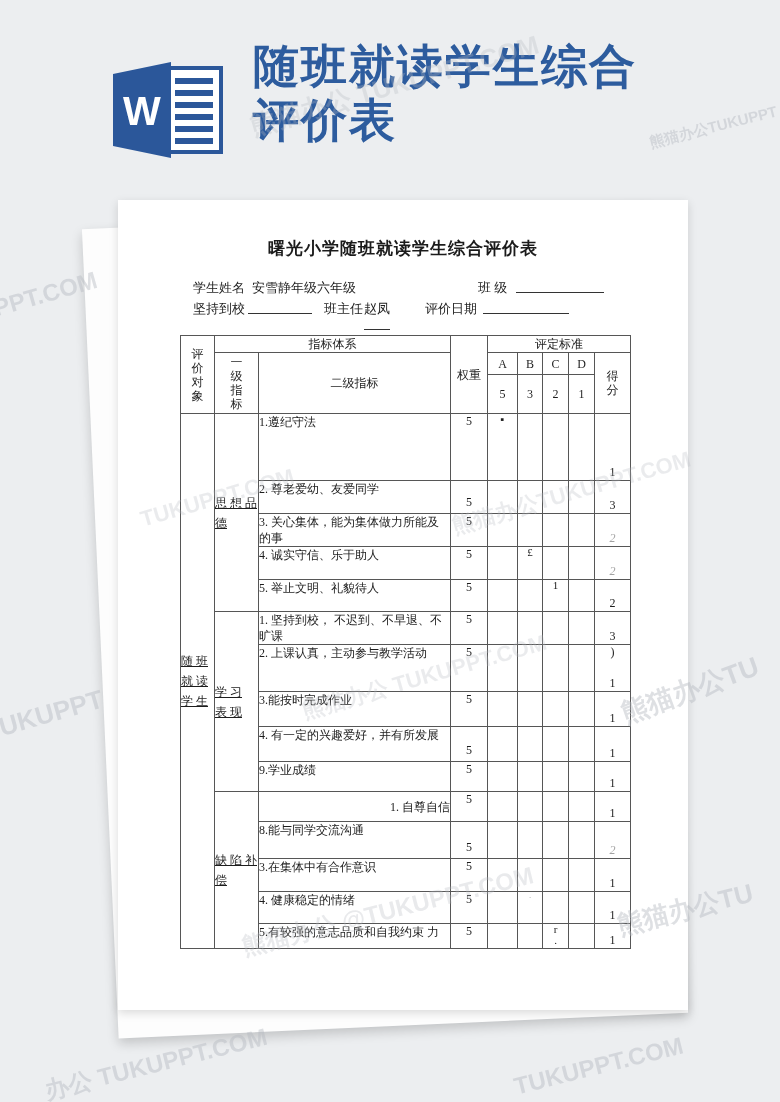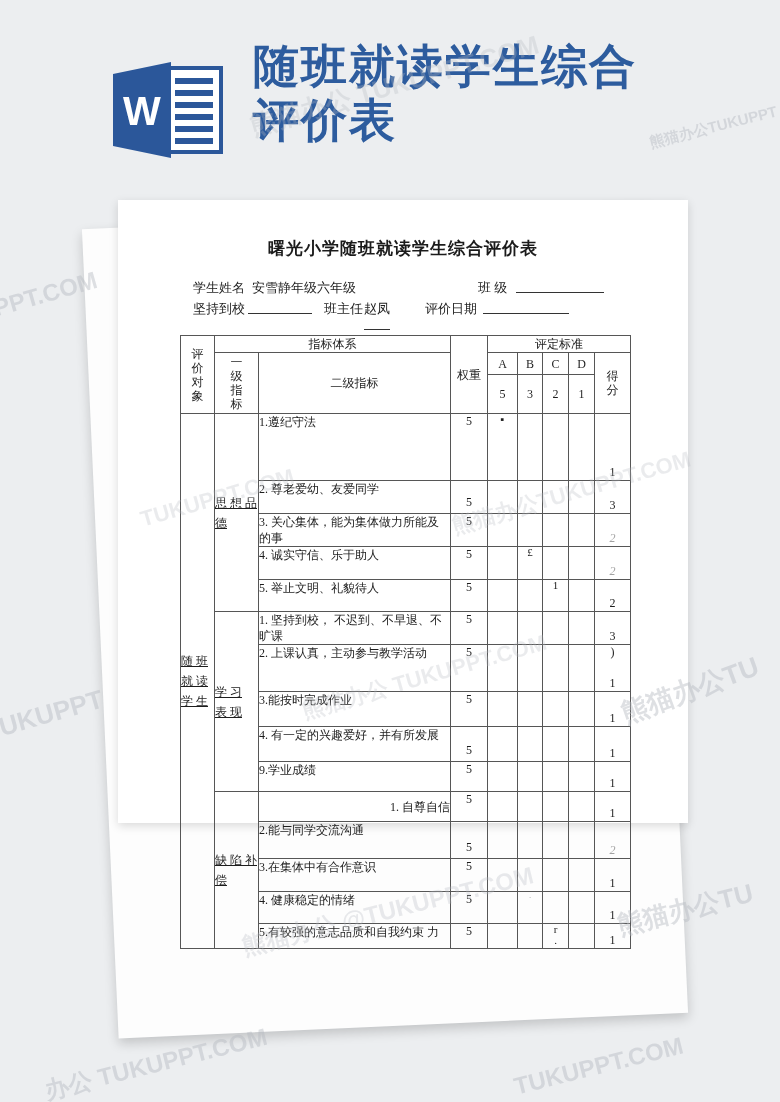--- a/index.html
+++ b/index.html
@@ -22,21 +22,21 @@
   }
 
   
   .page-back {
     position:absolute; left:100px; top:216px; width:570px; height:810px;
     background:#fdfdfd; transform:rotate(-2.6deg);
     box-shadow:0 5px 12px rgba(0,0,0,0.18);
     z-index:1;
   }
   .page {
-    position:absolute; left:118px; top:200px; width:570px; height:623px;
+    position:absolute; left:118px; top:200px; width:570px; height:810px;
     background:#ffffff;
     box-shadow:0 3px 9px rgba(0,0,0,0.14);
     z-index:2;
   }
 
   
   .doc-title {
     position:absolute; top:37px; left:0; width:100%;
     text-align:center; font-size:17px; font-weight:bold;
     letter-spacing:1px; color:#1b1b1b;
@@ -265,21 +265,21 @@
 偿</td>
         <td class="ind mid">1. 自尊自信</td>
         <td class="wt">5</td>
         <td class="mk"></td>
         <td class="mk"></td>
         <td class="mk"></td>
         <td class="mk"></td>
         <td class="sc"><span class="s-val">1</span></td>
       </tr>
       <tr style="height:37px">
-        <td class="ind">2.能与同学交流沟通</td>
+        <td class="ind">8.能与同学交流沟通</td>
         <td class="wt wb">5</td>
         <td class="mk"></td>
         <td class="mk"></td>
         <td class="mk"></td>
         <td class="mk"></td>
         <td class="sc"><span class="s-val muted">2</span></td>
       </tr>
       <tr style="height:33px">
         <td class="ind">3.在集体中有合作意识</td>
         <td class="wt">5</td>

